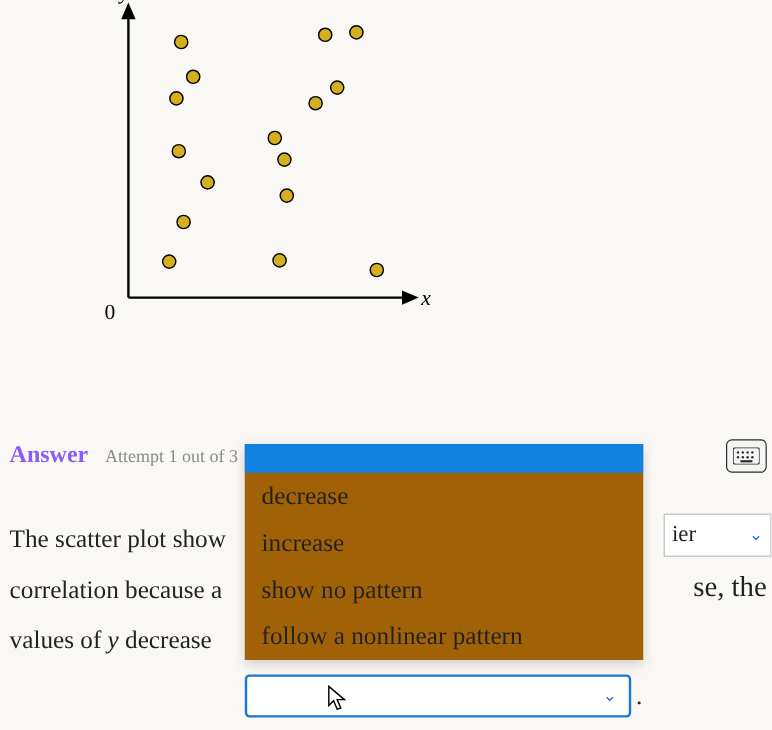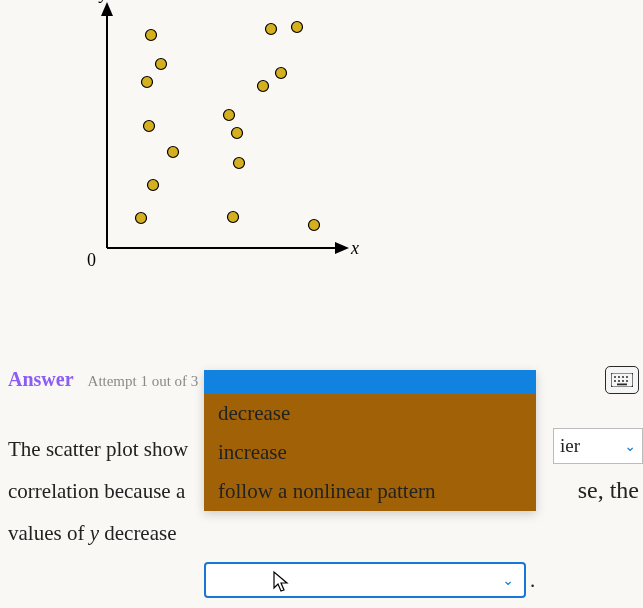--- a/index.html
+++ b/index.html
@@ -189,20 +189,21 @@
 
 <div class="dropdown-open">
   <span class="chev">⌄</span>
 </div>
 <div style="position:absolute; left:530px; top:568px; font-family:Georgia,serif; font-size:21px; color:#222;">.</div>
 
 <div class="dropdown-menu">
   <div class="header-bar"></div>
   <div class="option">decrease</div>
   <div class="option">increase</div>
+  <div class="option">show no pattern</div>
   <div class="option">follow a nonlinear pattern</div>
 </div>
 
 <div class="keyboard-btn">
   <svg width="22" height="14">
     <rect x="0" y="0" width="22" height="14" rx="2" fill="none" stroke="#2a2a2a" stroke-width="1.2"></rect>
     <circle cx="4" cy="4" r="1" fill="#2a2a2a"></circle>
       <circle cx="8" cy="4" r="1" fill="#2a2a2a"></circle>
       <circle cx="12" cy="4" r="1" fill="#2a2a2a"></circle>
       <circle cx="16" cy="4" r="1" fill="#2a2a2a"></circle>

